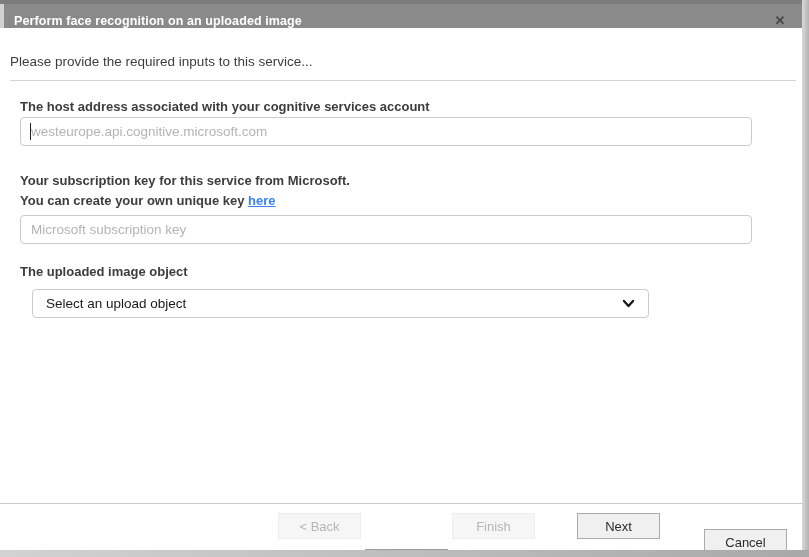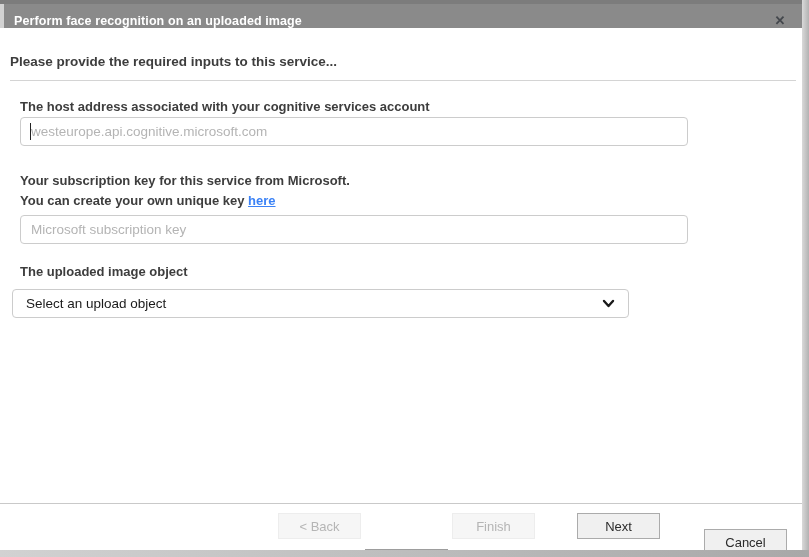--- a/index.html
+++ b/index.html
@@ -32,45 +32,45 @@
     color:#ffffff; font-size:12.5px; font-weight:bold; letter-spacing:.1px;
   }
   .close-btn {
     position:absolute; right:12px; top:11px; width:20px; height:20px;
     color:#43474c; font-size:13px; font-weight:bold; text-align:center;
     line-height:20px; cursor:pointer; user-select:none;
   }
   
   .instruction {
     position:absolute; left:10px; top:54px;
-    color:#3d3d3d; font-size:13.5px; font-weight:bold;
+    color:#3d3d3d; font-size:13.5px; font-weight:normal;
   }
   .divider1 { position:absolute; left:10px; right:13px; top:80px; height:1px; background:#d4d4d4; }
   
   .form-label { position:absolute; color:#3d3d3d; font-size:13px; font-weight:bold; }
   .lbl-host { left:20px; top:99px; }
   .lbl-sub1 { left:20px; top:173px; }
   .lbl-sub2 { left:20px; top:193px; }
   .lbl-upload { left:20px; top:264px; }
   .lbl-sub2 a { color:#3b82f6; text-decoration:underline; cursor:pointer; }
   .text-input {
-    position:absolute; left:20px; width:668px; height:29px;
+    position:absolute; left:20px; width:732px; height:29px;
     border:1px solid #cccccc; border-radius:4px; background:#ffffff;
     font-family:"Liberation Sans", sans-serif;
     font-size:13.5px; color:#333333; padding:0 10px; outline:none;
   }
   .text-input::placeholder { color:#b4b4b4; opacity:1; }
   .inp-host { top:117px; }
   .inp-sub  { top:215px; }
   .caret {
     position:absolute; left:30px; top:123px; width:1px; height:17px;
     background:#222222; animation:blink 1.1s steps(1) infinite;
   }
   @keyframes blink { 50% { opacity:0; } }
-  .select-wrap { position:absolute; left:4px; top:289px; width:625px; height:29px;padding-left:8px; }
+  .select-wrap { position:absolute; left:24px; top:289px; width:625px; height:29px;padding-left:8px; }
   .select-ctl {
     width:100%; height:100%;
     border:1px solid #cccccc; border-radius:4px; background:#ffffff;
     font-family:"Liberation Sans", sans-serif;
     font-size:13.5px; color:#1a1a1a; padding:0 13px;
     appearance:none; -webkit-appearance:none; outline:none; cursor:pointer;
   }
   .chevron {
     position:absolute; right:14px; top:8px; pointer-events:none;
   }

